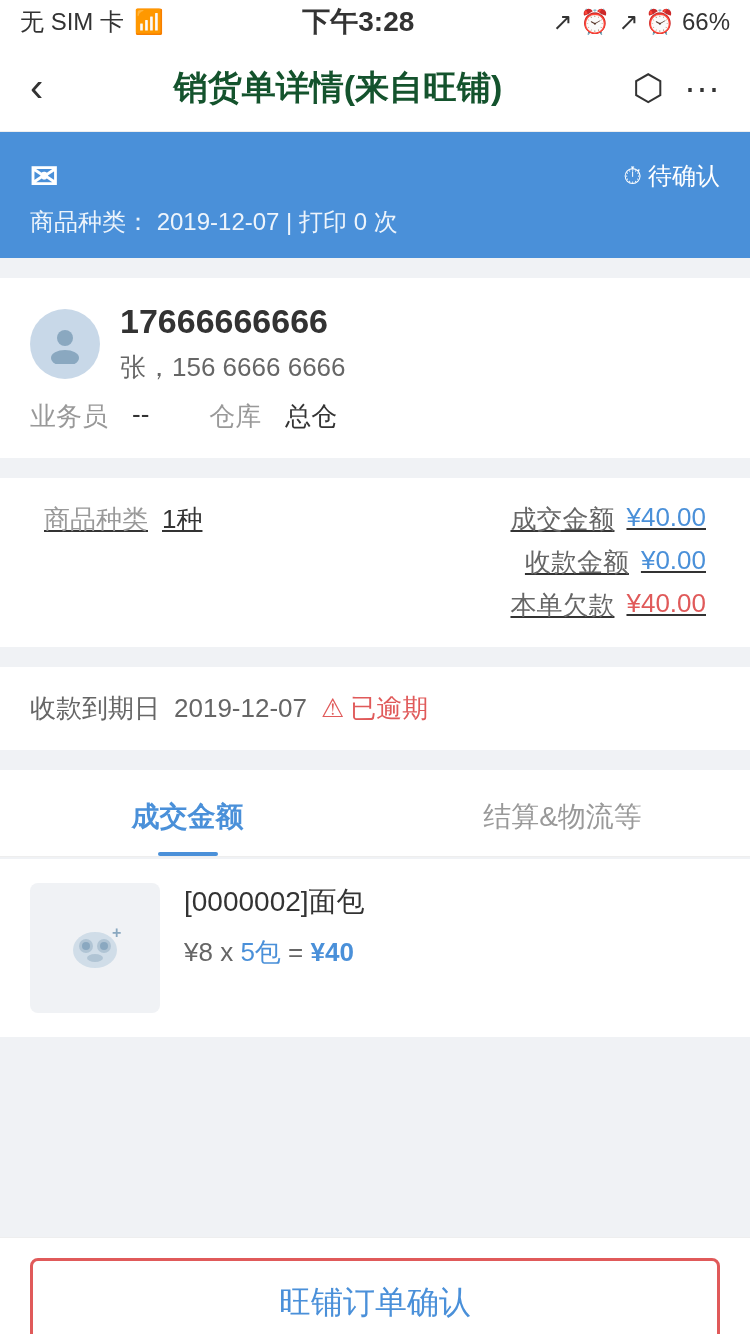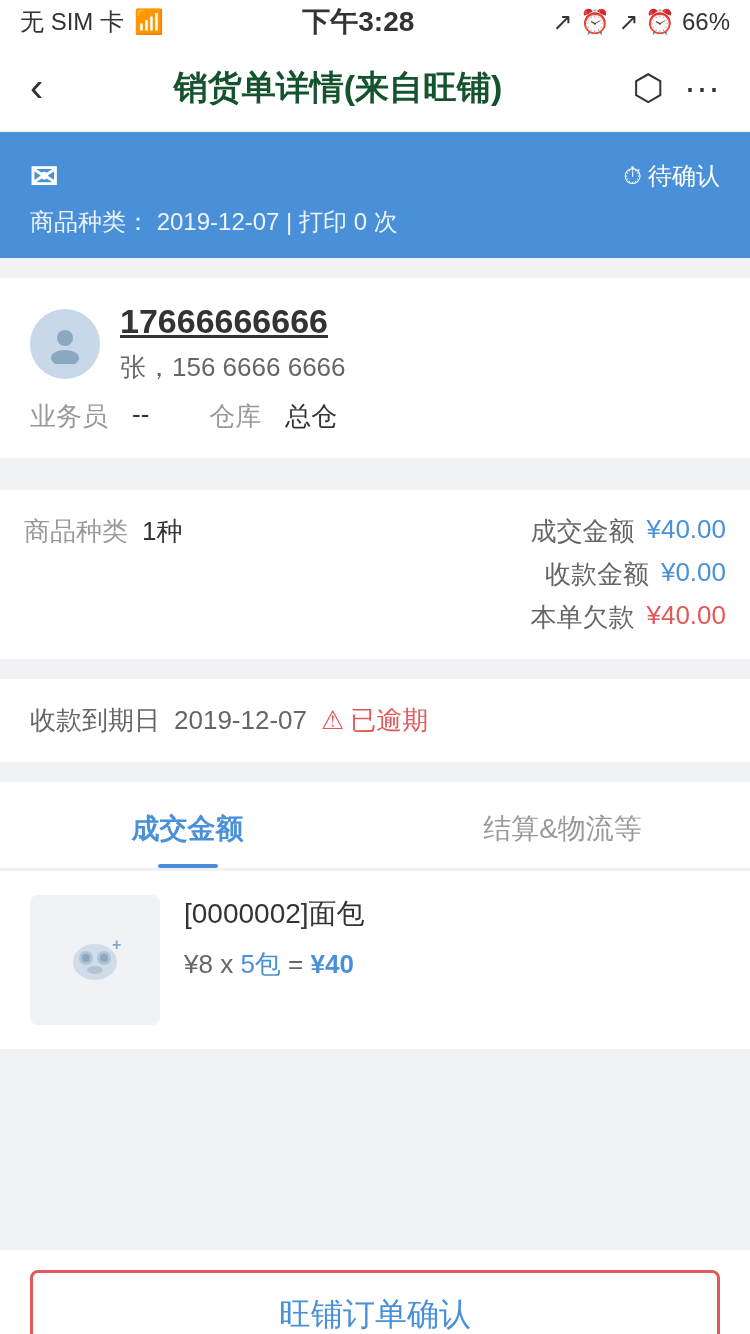--- a/index.html
+++ b/index.html
@@ -106,46 +106,46 @@
       align-items: center;
       justify-content: center;
       font-size: 36px;
       color: #8aa8c0;
       flex-shrink: 0;
     }
     .customer-phone {
       font-size: 34px;
       font-weight: 600;
       color: #333;
-      text-decoration: underline;
     }
     .customer-name {
       font-size: 26px;
       color: #666;
       margin-top: 9px;
     }
     .customer-meta {
       display: flex;
       gap: 60px;
       font-size: 26px;
       color: #666;
       margin-top: 8px;
     }
     .meta-item { display: flex; gap: 24px; }
     .meta-label { color: #999; }
     .meta-value { color: #333; }
 
     
     .summary-card {
       background: #fff;
-      padding: 24px 24px;
-      margin-top: 32px;
+      padding: 24px 44px;
+      margin-top: 20px;
       display: flex;
       align-items: flex-start;
       justify-content: space-between;
+      text-decoration: underline;
     }
     .summary-left {
       display: flex;
       flex-direction: column;
       gap: 6px;
     }
     .summary-type {
       font-size: 26px;
       color: #999;
       display: flex;

